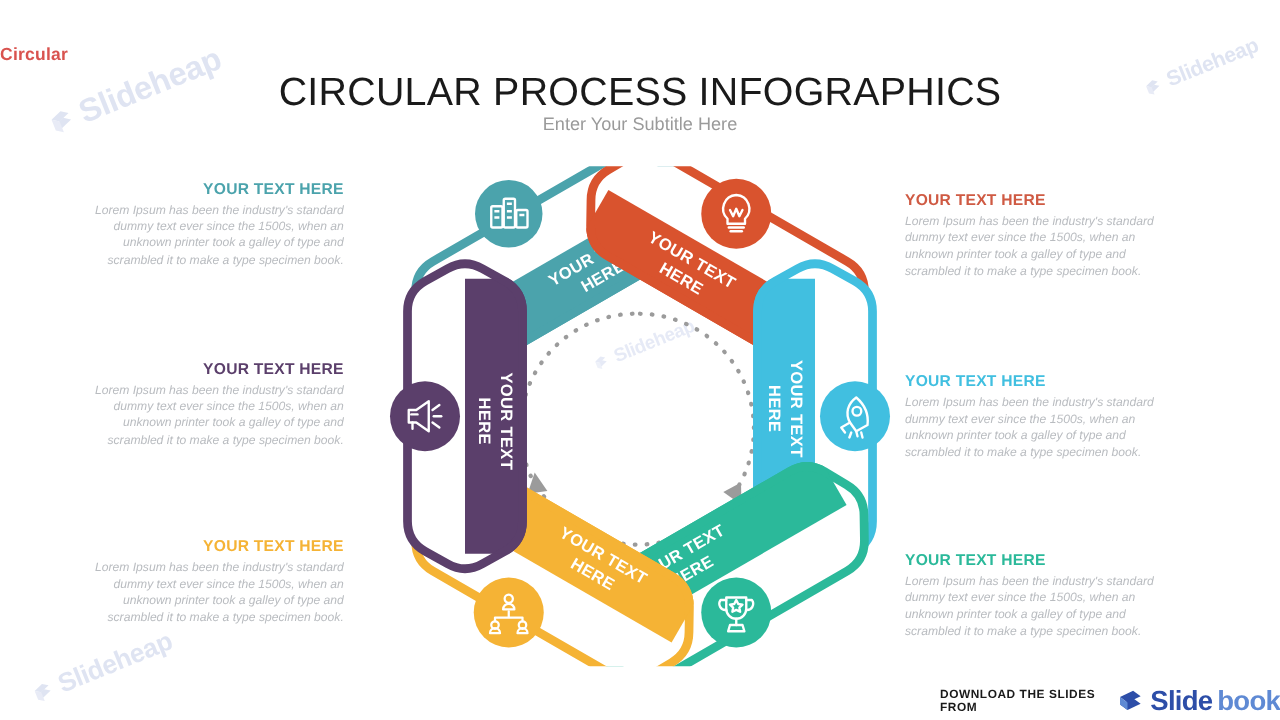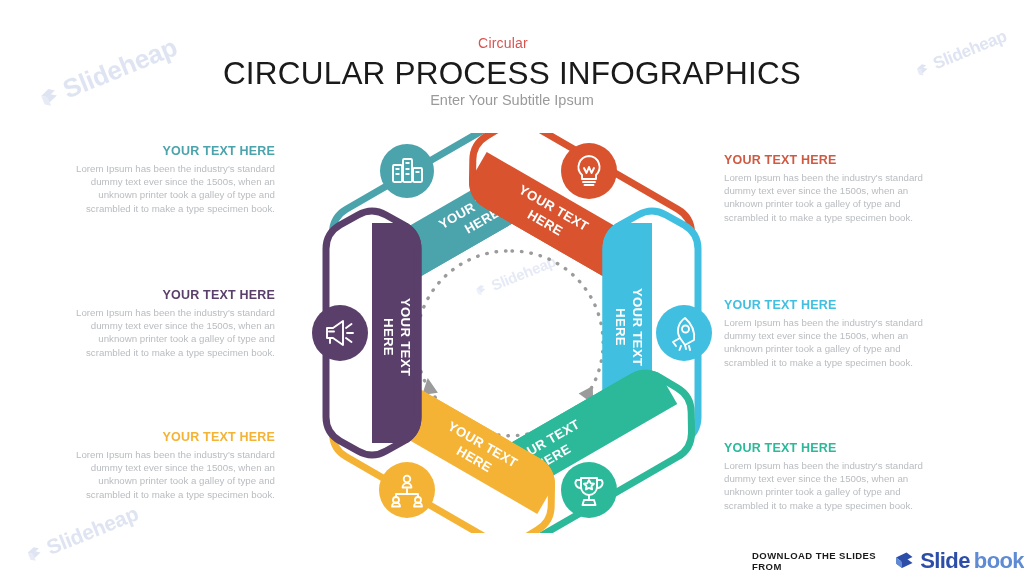--- a/index.html
+++ b/index.html
@@ -34,24 +34,25 @@
   .wm .wm-mark { display: block; }
   .wm-tl { left: 34px;  top: 58px;  font-size: 26px; transform: rotate(-22deg); }
   .wm-tr { left: 912px; top: 44px;  font-size: 17px; transform: rotate(-22deg); }
   .wm-bl { left: 22px;  top: 523px; font-size: 21px; transform: rotate(-22deg); }
   .wm-ctr{ left: 472px; top: 268px; font-size: 15px; transform: rotate(-22deg); color:#e6eaf6; }
 
   
   .eyebrow {
     position: absolute;
     left: 0; right: 18px; top: 35px;
-    text-align: center;
+    text-align: left;
     font-size: 14px;
     color: #d9534f;
     letter-spacing: 0.2px;
+    font-weight: bold;
   }
   .title {
     position: absolute;
     left: 0; right: 0; top: 55px;
     text-align: center;
     font-size: 31.5px;
     font-weight: normal;
     color: #1a1a1a;
     letter-spacing: 0.2px;
   }
@@ -68,20 +69,21 @@
   .tblock .t-head {
     font-size: 12.5px;
     font-weight: bold;
     letter-spacing: 0.2px;
     margin-bottom: 4px;
   }
   .tblock .t-body {
     font-size: 9.7px;
     line-height: 13.2px;
     color: #b9bcc0;
+    font-style: italic;
   }
   .tblock.left  { text-align: right; left: 60px; }
   .tblock.right { text-align: left;  left: 724px; }
 
   .tb-1 { top: 144px; }
   .tb-2 { top: 288px; }
   .tb-3 { top: 430px; }
   .tb-4 { top: 153px; }
   .tb-5 { top: 298px; }
   .tb-6 { top: 441px; }
@@ -168,21 +170,21 @@
     <svg class="wm-mark" width="13" height="13" viewBox="0 0 24 24">
       <path d="M4 7 L14 3 L20 7 L10 11 Z" fill="#e6eaf6"></path>
       <path d="M4 13 L14 9 L20 13 L10 17 Z" fill="#e6eaf6"></path>
       <path d="M4 7 L4 17 L10 21 L10 11 Z" fill="#eef1f9"></path>
     </svg>
     <span>Slideheap</span>
   </div>
 
   <div class="eyebrow">Circular</div>
   <div class="title">CIRCULAR PROCESS INFOGRAPHICS</div>
-  <div class="subtitle">Enter Your Subtitle Ipsum</div>
+  <div class="subtitle">Enter Your Subtitle Here</div>
 
   <div class="tblock left tb-1">
     <div class="t-head" style="color:#4ba3ac">YOUR TEXT HERE</div>
     <div class="t-body">Lorem Ipsum has been the industry's standard dummy text ever  since the 1500s,  when an unknown  printer took a galley of type and scrambled it to make a type specimen book.</div>
   </div>
 
   <div class="tblock left tb-2">
     <div class="t-head" style="color:#5b3f6b">YOUR TEXT HERE</div>
     <div class="t-body">Lorem Ipsum has been the industry's standard dummy text ever  since the 1500s,  when an unknown  printer took a galley of type and scrambled it to make a type specimen book.</div>
   </div>

